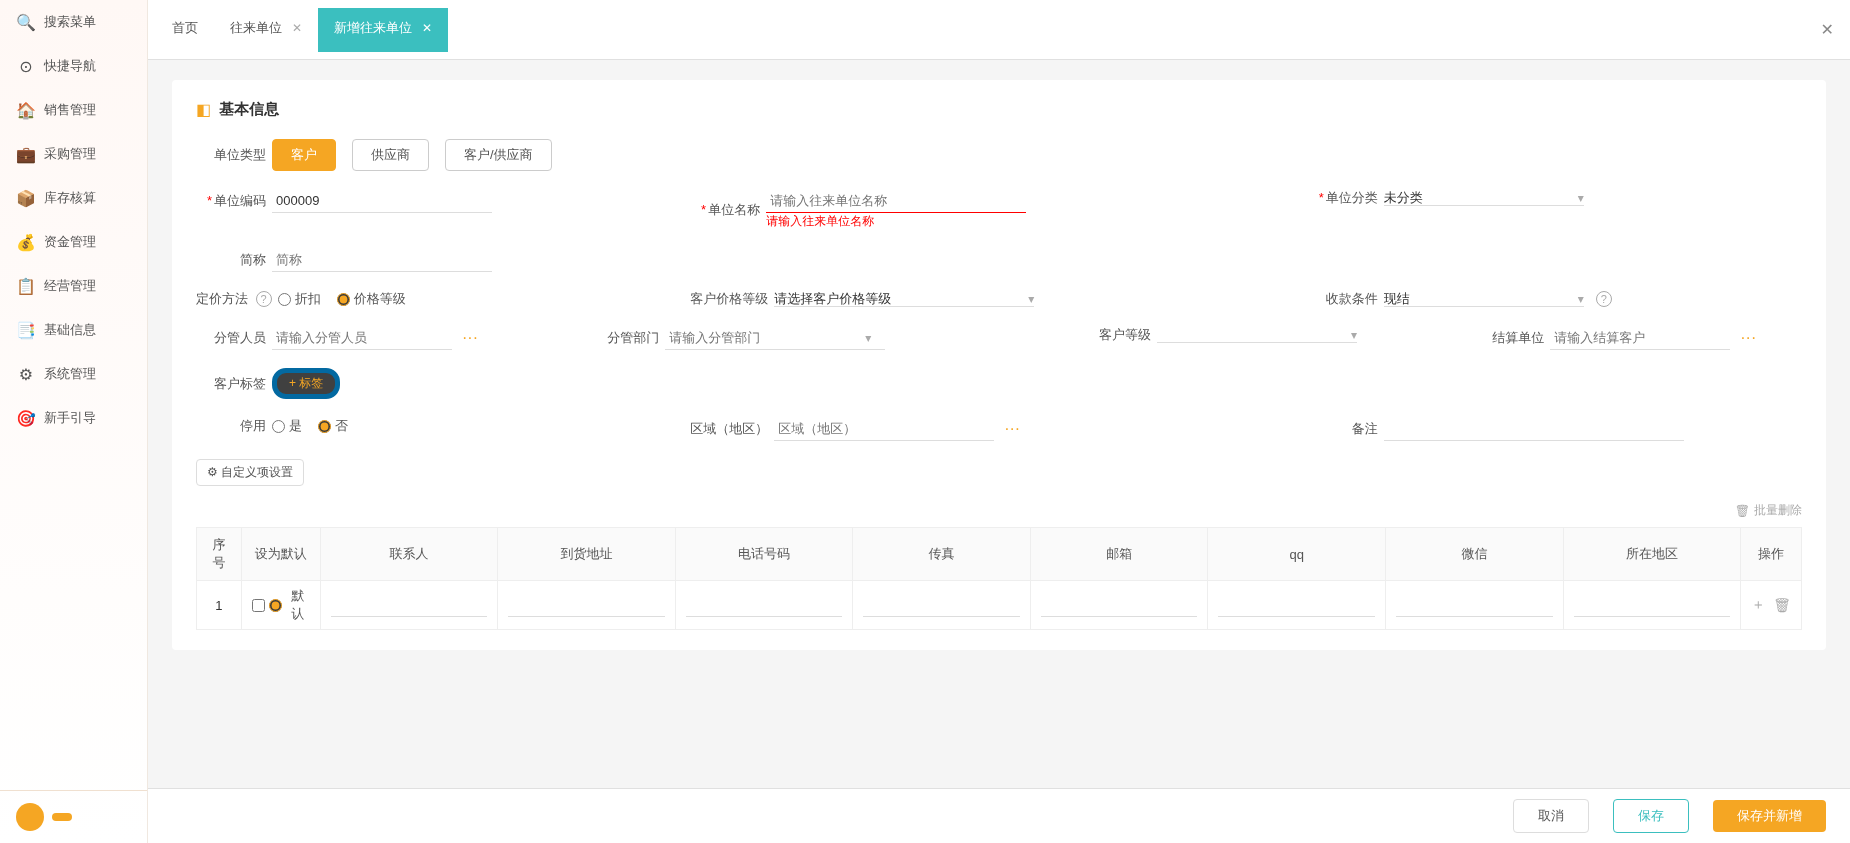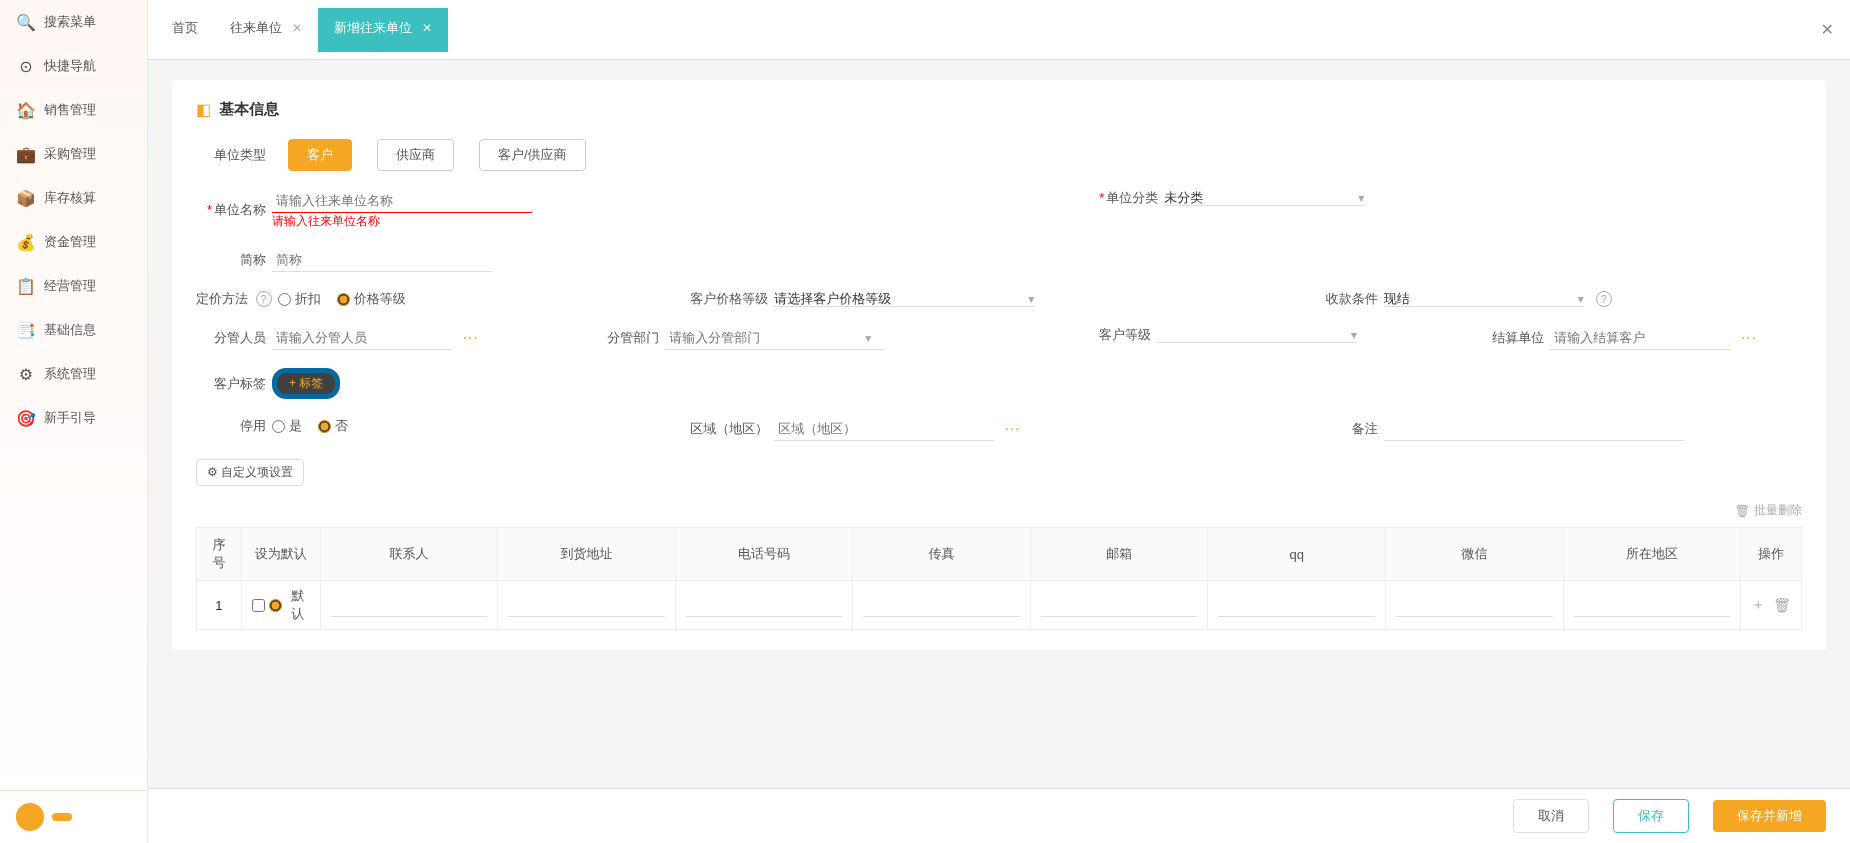--- a/index.html
+++ b/index.html
@@ -141,23 +141,22 @@
     .form-input.error { border-bottom-color: red; }
 
     .form-input-box {
       display: flex;
       flex-direction: column;
       flex: 1;
     }
 
     .btn-group {
       display: flex;
-      gap: 25px;
+      gap: 16px;
       margin-bottom: 18px;
-      margin-left: 16px;
     }
     .btn {
       padding: 6px 18px;
       border-radius: 4px;
       border: 1px solid #ddd;
       background: #fff;
       cursor: pointer;
       font-size: 13px;
       color: #555;
     }
@@ -402,20 +401,26 @@
           <div class="btn-group" style="margin-bottom:0;">
             <button class="btn active">客户</button>
             <button class="btn btn-outline">供应商</button>
             <button class="btn btn-outline">客户/供应商</button>
           </div>
         </div>
       </div>
 
       <div class="form-row">
 
+        <div class="form-group" style="flex:1.2;">
+          <span class="form-label">
+            <span class="required-star">*</span><span>单位编码</span>
+          </span>
+          <input class="form-input" type="text" style="max-width: 220px;" value="000009">
+        </div>
 
         <div class="form-group" style="flex:1.5;">
           <span class="form-label">
             <span class="required-star">*</span><span>单位名称</span>
           </span>
           <div class="form-input-box">
             <input class="form-input error" type="text" style="max-width: 260px; border-bottom-color: red;" placeholder="请输入往来单位名称">
             <span style="color:red;font-size:12px;">请输入往来单位名称</span>
           </div>
         </div>

